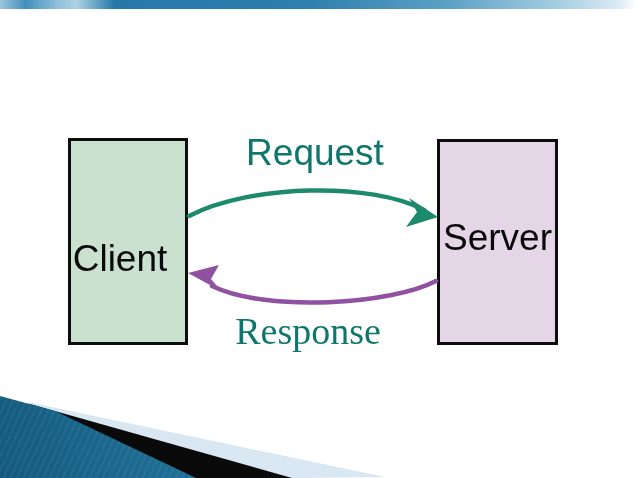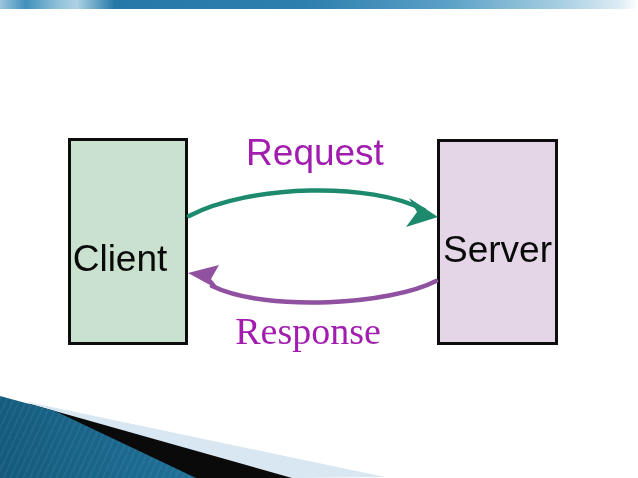--- a/index.html
+++ b/index.html
@@ -37,23 +37,23 @@
     clip-path:polygon(0 396px, 55px 411px, 196px 478px, 0 478px);
   }
   .diagram-svg{position:absolute;left:0;top:0;}
   .node-label{
     position:absolute;
     display:flex;align-items:center;justify-content:center;
     color:#0a0a0a;font-size:37px;line-height:1;
     letter-spacing:0px;
   }
   .client-label{left:60px;top:138px;width:120px;height:207px;margin-top:17px;}
-  .server-label{left:437px;top:139px;width:121px;height:220px;}
+  .server-label{left:437px;top:127px;width:121px;height:220px;}
   .edge-label{
-    position:absolute;color:#a21caf;line-height:1;white-space:nowrap;
+    position:absolute;color:#0f766e;line-height:1;white-space:nowrap;
     transform:translateX(-50%);
   }
   .request-label{left:315px;top:134px;font-size:37px;}
   .response-label{left:308px;top:312px;font-size:38px;font-family:Liberation Serif, serif;}
 </style>
 </head>
 <body>
 
 <div class="slide">
 

